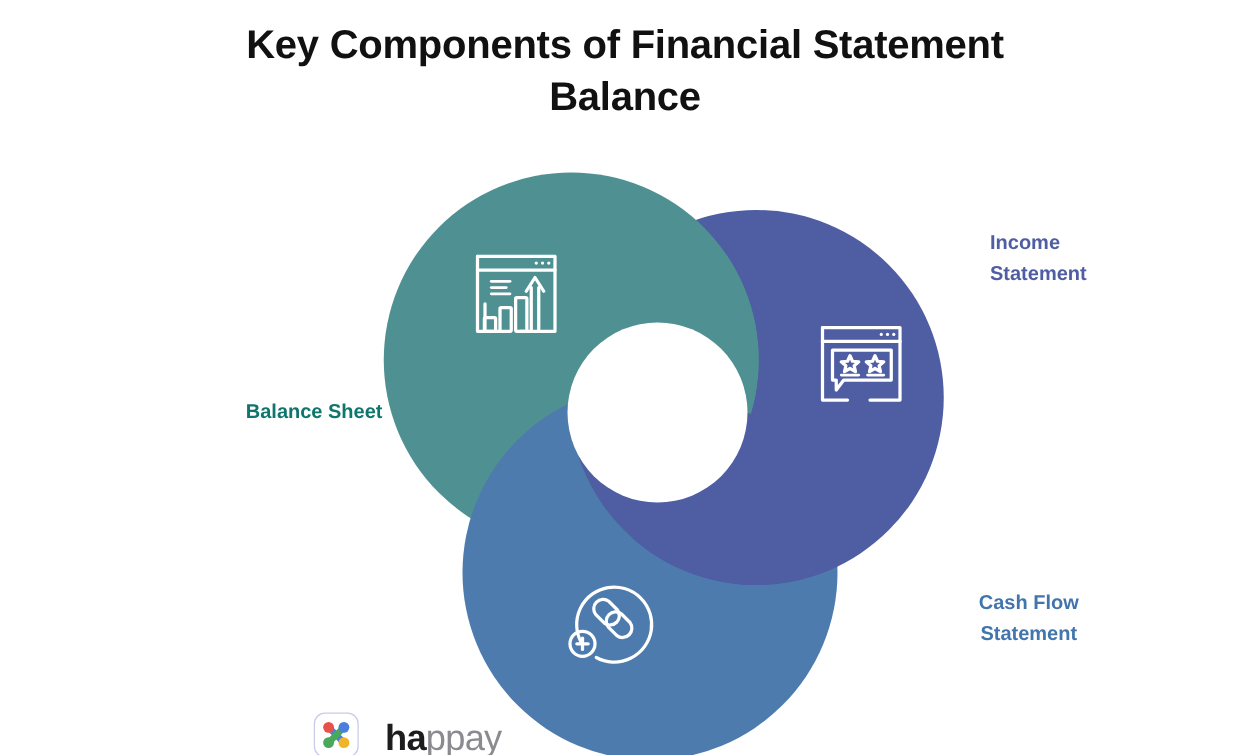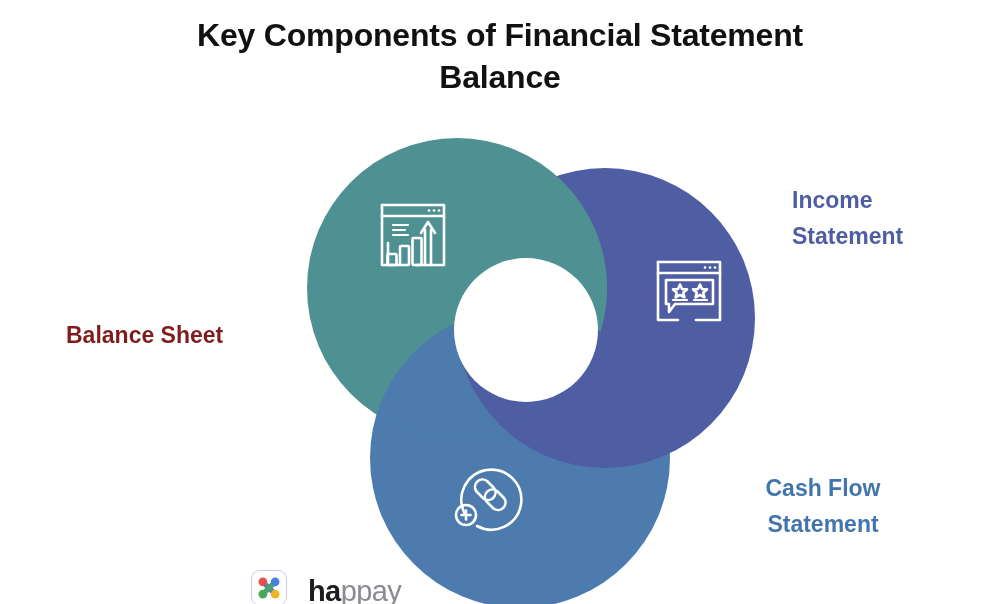--- a/index.html
+++ b/index.html
@@ -45,30 +45,30 @@
   .venn svg {
     display: block;
     width: 500px;
     height: 450px;
     overflow: visible;
   }
 
   
   .label {
     position: absolute;
-    font-size: 23px;
+    font-size: 16px;
     font-weight: bold;
     line-height: 1.55;
   }
   .label-balance {
     left: 66px;
     top: 318px;
     width: 240px;
-    text-align: left;
-    color: #7f1d1d;
+    text-align: right;
+    color: #0f766e;
   }
   .label-income {
     left: 792px;
     top: 183px;
     width: 200px;
     text-align: left;
     color: #4f5da3;
   }
   .label-cashflow {
     left: 718px;

